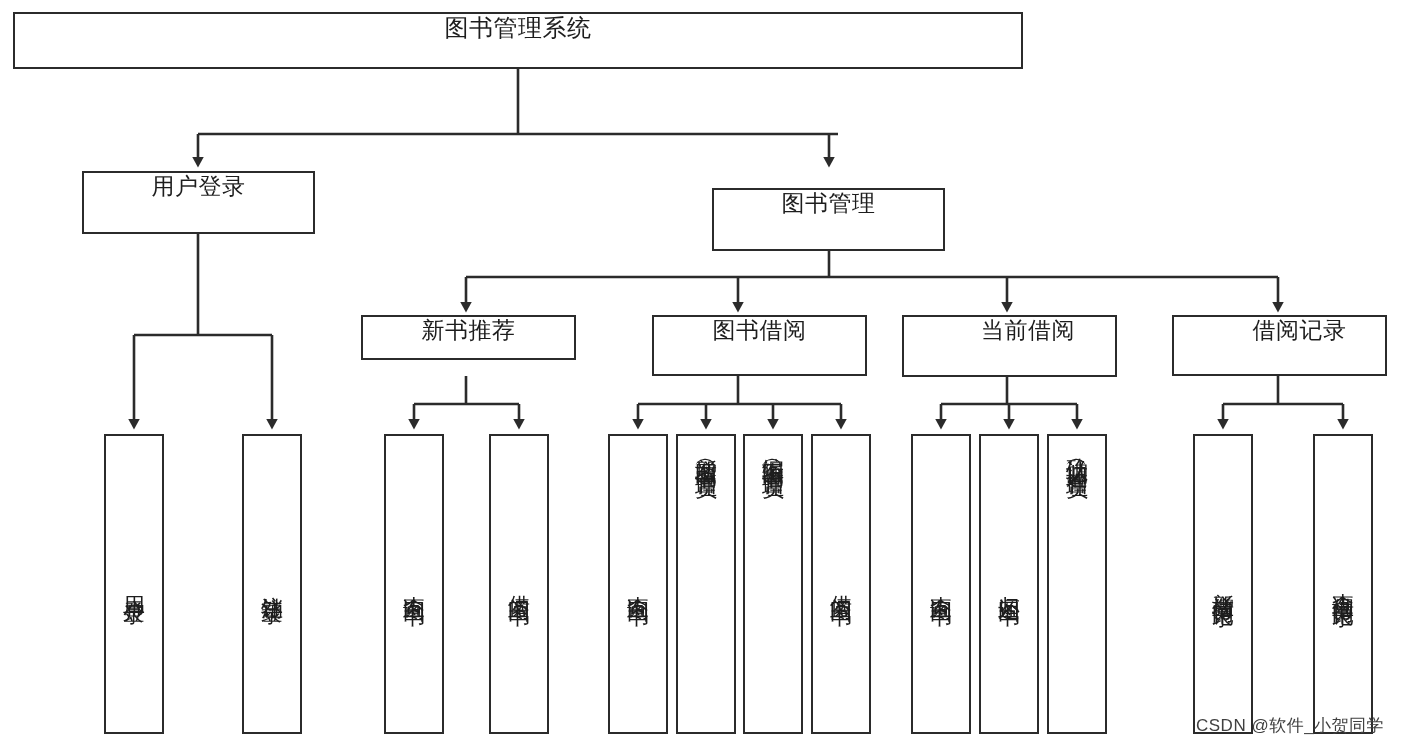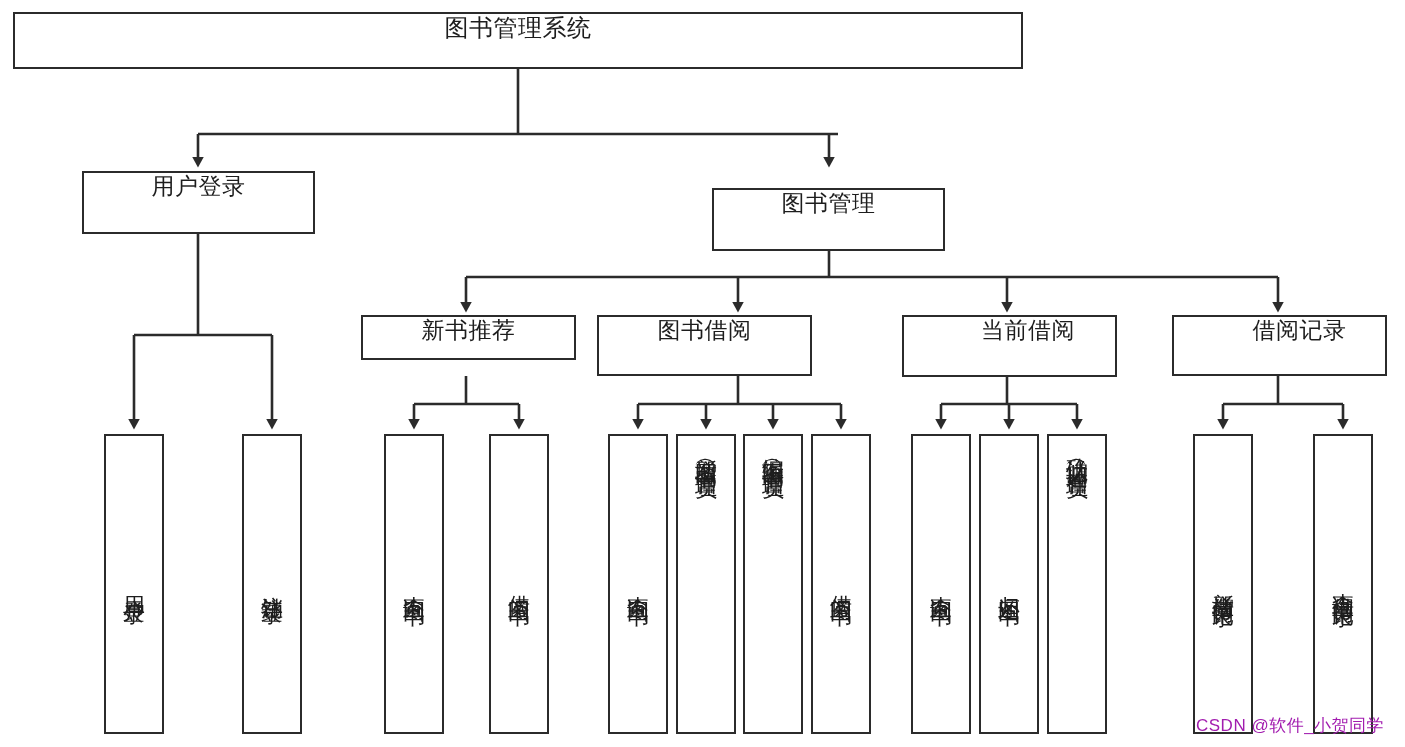--- a/index.html
+++ b/index.html
@@ -65,21 +65,21 @@
   
   .node.vert.centered {
     align-items: center;
     padding-top: 0;
   }
   .watermark {
     position: absolute;
     left: 1196px;
     top: 714px;
     font-size: 17px;
-    color: #a21caf;
+    color: #404040;
     white-space: nowrap;
     letter-spacing: 0.5px;
   }
 </style>
 </head>
 <body>
 
 <div id="canvas">
 
   <svg class="wires" viewBox="0 0 1405 747" xmlns="http://www.w3.org/2000/svg">
@@ -139,21 +139,21 @@
   <div class="node horiz" style="left:82px; top:171px; width:233px; height:63px;">
     <span class="node-label">用户登录</span>
   </div>
   <div class="node horiz" style="left:712px; top:171px; width:233px; height:63px;margin-top:17px;">
     <span class="node-label">图书管理</span>
   </div>
 
   <div class="node horiz" style="left:361px; top:315px; width:215px; height:45px;">
     <span class="node-label">新书推荐</span>
   </div>
-  <div class="node horiz" style="left:597px; top:315px; width:215px; height:61px;">
+  <div class="node horiz" style="left:652px; top:315px; width:215px; height:61px;">
     <span class="node-label">图书借阅</span>
   </div>
   <div class="node horiz" style="left:902px; top:315px; width:215px; height:62px;padding-left:37px;">
     <span class="node-label">当前借阅</span>
   </div>
   <div class="node horiz" style="left:1172px; top:315px; width:215px; height:61px;padding-left:40px;">
     <span class="node-label">借阅记录</span>
   </div>
 
   <div class="node vert centered" style="left:104px; top:434px; width:60px; height:300px;">

